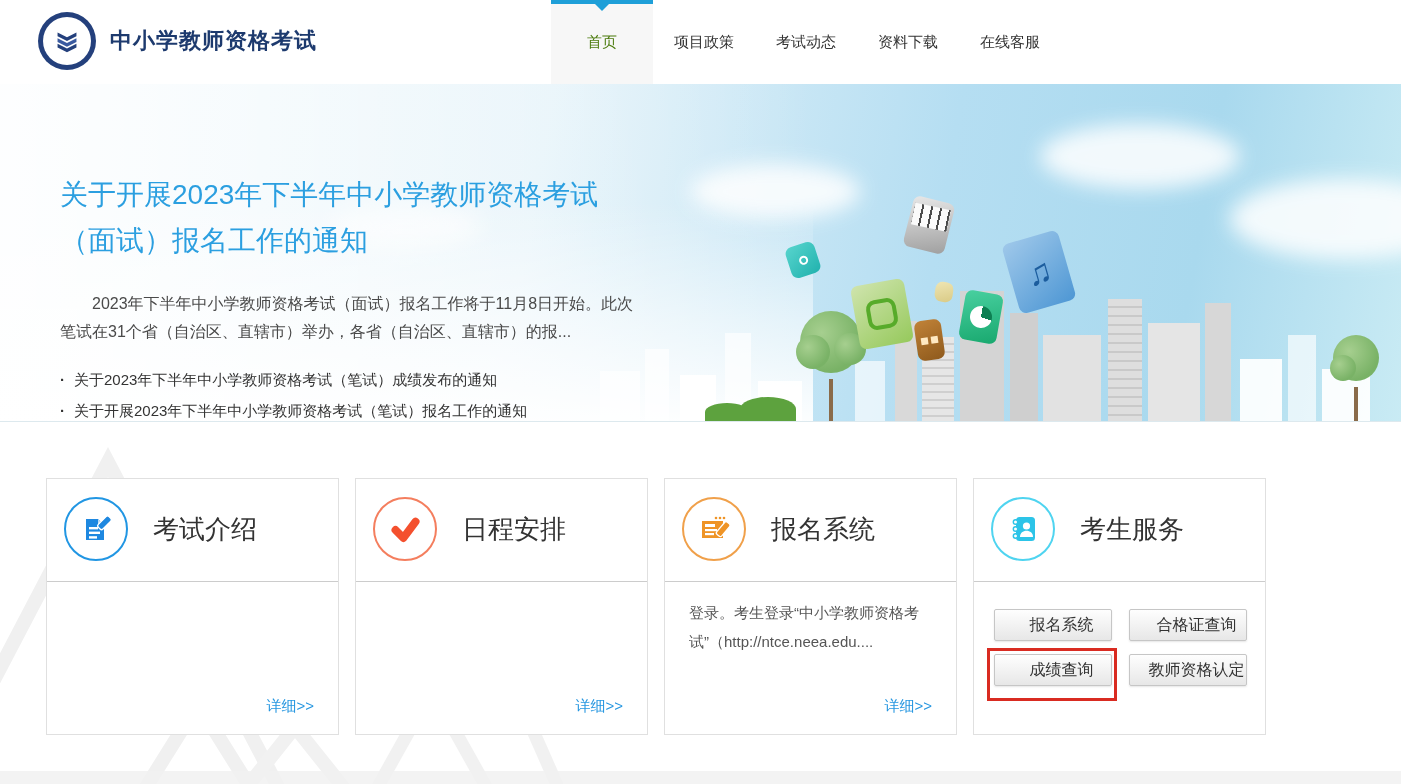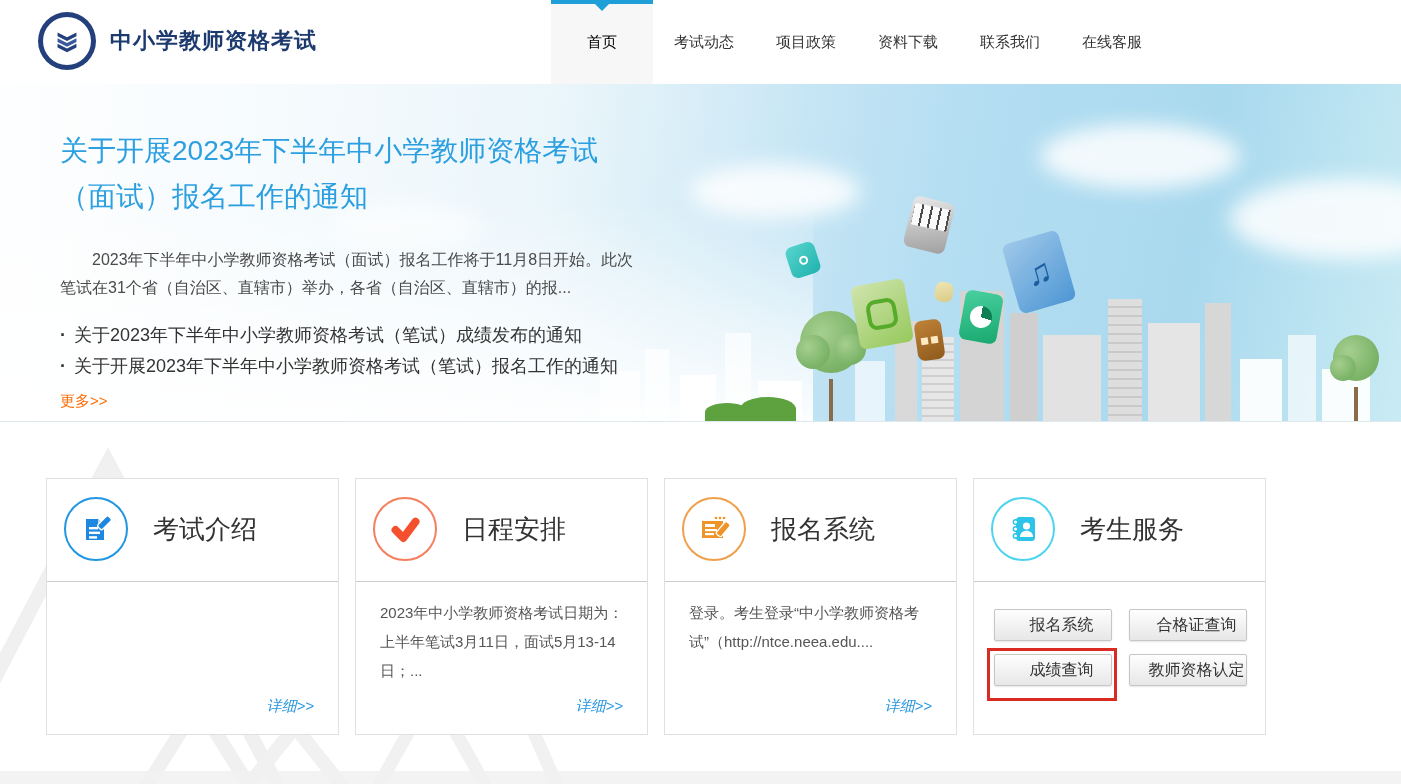--- a/index.html
+++ b/index.html
@@ -11,39 +11,39 @@
   .logo-area { position:absolute; left:38px; top:12px; display:flex; align-items:center; }
   .logo-circle { width:58px; height:58px; border-radius:50%; background:#24407c;
                  display:flex; align-items:center; justify-content:center; position:relative; }
   .logo-inner { width:48px; height:48px; border-radius:50%; background:#fff;
                 display:flex; align-items:center; justify-content:center; }
   .logo-title { margin-left:14px; font-size:22px; font-weight:bold; color:#1d3a6e; letter-spacing:1px; }
 
   .nav { position:absolute; left:551px; top:0; height:84px; display:flex; }
   .nav-item { width:102px; height:84px; display:flex; align-items:center; justify-content:center;
               font-size:15px; color:#333; cursor:pointer; position:relative; }
-  .nav-item.active { background:#f7f7f7; color:#000000; }
+  .nav-item.active { background:#f7f7f7; color:#4d7c0f; }
   .nav-item.active::before { content:""; position:absolute; top:0; left:0; right:0; height:4px; background:#1e9fd8; }
   .nav-item.active::after { content:""; position:absolute; top:4px; left:50%; margin-left:-7px;
               border-left:7px solid transparent; border-right:7px solid transparent; border-top:7px solid #1e9fd8; }
 
   
   .banner { position:relative; width:100%; height:338px; overflow:hidden;
             background:linear-gradient(100deg,#eef8fc 0%,#e3f2f9 38%,#b5def2 66%,#a9d9ee 84%,#c9ebf4 100%);
             border-bottom:1px solid #dde9ee; }
   .cloud { position:absolute; background:#fff; border-radius:50%; filter:blur(10px); opacity:.85; }
   .banner-fade { position:absolute; left:0; top:0; width:58%; height:100%;
             background:linear-gradient(to top, rgba(255,255,255,.95) 0%, rgba(255,255,255,.55) 30%, rgba(255,255,255,0) 65%),
                        linear-gradient(to right, rgba(255,255,255,.9) 0%, rgba(255,255,255,.4) 55%, rgba(255,255,255,0) 100%); }
 
   .banner-content { position:absolute; left:60px; top:44px; width:588px; z-index:3; }
-  .banner-title { font-size:28px; line-height:46px; color:#2b9fe0; font-weight:normal; cursor:pointer; }
+  .banner-title { font-size:28px; line-height:46px; color:#2b9fe0; font-weight:normal; cursor:pointer;margin-top:44px; }
   .banner-summary { margin-top:26px; font-size:16px; line-height:28px; color:#4a4a4a; text-indent:2em; }
   .banner-news { list-style:none; margin-top:18px; }
-  .banner-news li { position:relative; padding-left:14px; font-size:18px; line-height:31px; color:#333; cursor:pointer; }
+  .banner-news li { position:relative; padding-left:14px; font-size:15px; line-height:31px; color:#333; cursor:pointer; }
   .banner-news li::before { content:"·"; position:absolute; left:0; top:0; font-weight:bold; color:#333; }
   .banner-more { text-align:left; margin-top:10px; font-size:15px; color:#ff6a00; cursor:pointer; }
 
   
   .city { position:absolute; left:600px; right:0; bottom:0; height:150px; z-index:1; }
   .bld { position:absolute; bottom:0; }
   .white { background:rgba(255,255,255,.92); }
   .white2 { background:rgba(255,255,255,.65); }
   .tree { position:absolute; bottom:0; }
   .trunk { position:absolute; bottom:0; left:50%; margin-left:-2px; width:4px; background:#8a6b4a; }
@@ -76,21 +76,21 @@
   .cards-row { position:absolute; left:46px; top:56px; display:flex; gap:16px; z-index:1; }
   .card { width:293px; height:257px; background:#fff; border:1px solid #e0e0e0; position:relative; }
   .card-head { display:flex; align-items:center; padding:18px 0 0 17px; }
   .icon-ring { width:64px; height:64px; border-radius:50%; border:2px solid;
                display:flex; align-items:center; justify-content:center; flex:none; background:#fff; }
   .ring-blue { border-color:#2196e3; } .ring-red { border-color:#f47e5e; }
   .ring-orange { border-color:#f0a04a; } .ring-cyan { border-color:#4fd4f0; }
   .card-title { margin-left:25px; font-size:26px; color:#333; }
   .card-divider { border-top:1px solid #ccc; margin-top:20px; }
   .card-body { padding:16px 22px 0 24px; font-size:15px; line-height:29px; color:#555; }
-  .card-link { position:absolute; right:24px; bottom:18px; font-size:15px; color:#2596e0; cursor:pointer;font-style:italic; }
+  .card-link { position:absolute; right:24px; bottom:18px; font-size:15px; color:#2596e0; cursor:pointer; }
 
   .svc-buttons { display:grid; grid-template-columns:118px 118px; column-gap:17px; row-gap:13px;
                  margin:27px 0 0 20px; }
   .svc-btn { width:118px; height:32px; font-size:16px; color:#333;
              font-family:"Liberation Sans","DejaVu Sans",sans-serif;
              background:linear-gradient(#fefefe,#e7e7e7); border:1px solid #c6c6c6; border-radius:2px;
              box-shadow:0 1px 2px rgba(0,0,0,.10); cursor:pointer;padding-left:17px; }
   .btn-wrap { position:relative; width:118px; height:32px; }
   .highlight-box { position:absolute; left:-7px; top:-6px; right:-5px; bottom:-15px;
                    border:3px solid #d92b21; z-index:2; pointer-events:none; }
@@ -106,24 +106,23 @@
           <path d="M8 9 L18 14 L28 9 L28 13 L18 18 L8 13 Z" fill="#24407c"></path>
           <path d="M8 15 L18 20 L28 15 L28 19 L18 24 L8 19 Z" fill="#3a5aa0"></path>
           <path d="M8 21 L18 26 L28 21 L28 25 L18 30 L8 25 Z" fill="#24407c"></path>
         </svg>
       </div>
     </div>
     <div class="logo-title">中小学教师资格考试</div>
   </div>
   <div class="nav">
     <div class="nav-item active">首页</div>
+    <div class="nav-item">项目政策</div>
     <div class="nav-item">考试动态</div>
-    <div class="nav-item">项目政策</div>
     <div class="nav-item">资料下载</div>
-    <div class="nav-item">联系我们</div>
     <div class="nav-item">在线客服</div>
   </div>
 </div>
 
 <div class="banner">
   <div class="cloud" style="left:690px; top:80px; width:170px; height:55px;"></div>
   <div class="cloud" style="left:1040px; top:40px; width:200px; height:65px;"></div>
   <div class="cloud" style="left:1230px; top:95px; width:230px; height:80px;"></div>
   <div class="cloud" style="left:330px; top:120px; width:150px; height:45px; opacity:.6;"></div>
   <div class="banner-fade"></div>
@@ -225,21 +224,20 @@
     <div class="card">
       <div class="card-head">
         <div class="icon-ring ring-red">
           <svg width="38" height="38" viewBox="0 0 36 36">
             <path d="M9 19l7.5 7.5L28 11" fill="none" stroke="#f4502e" stroke-width="7.5" stroke-linecap="round" stroke-linejoin="round"></path>
           </svg>
         </div>
         <div class="card-title">日程安排</div>
       </div>
       <div class="card-divider"></div>
-      <div class="card-body">2023年中小学教师资格考试日期为：上半年笔试3月11日，面试5月13-14日；...</div>
       <div class="card-link">详细&gt;&gt;</div>
     </div>
 
     <div class="card">
       <div class="card-head">
         <div class="icon-ring ring-orange">
           <svg width="36" height="36" viewBox="0 0 36 36">
             <circle cx="20" cy="7" r="1.3" fill="#ef9426"></circle>
             <circle cx="24" cy="7" r="1.3" fill="#ef9426"></circle>
             <circle cx="28" cy="7" r="1.3" fill="#ef9426"></circle>

